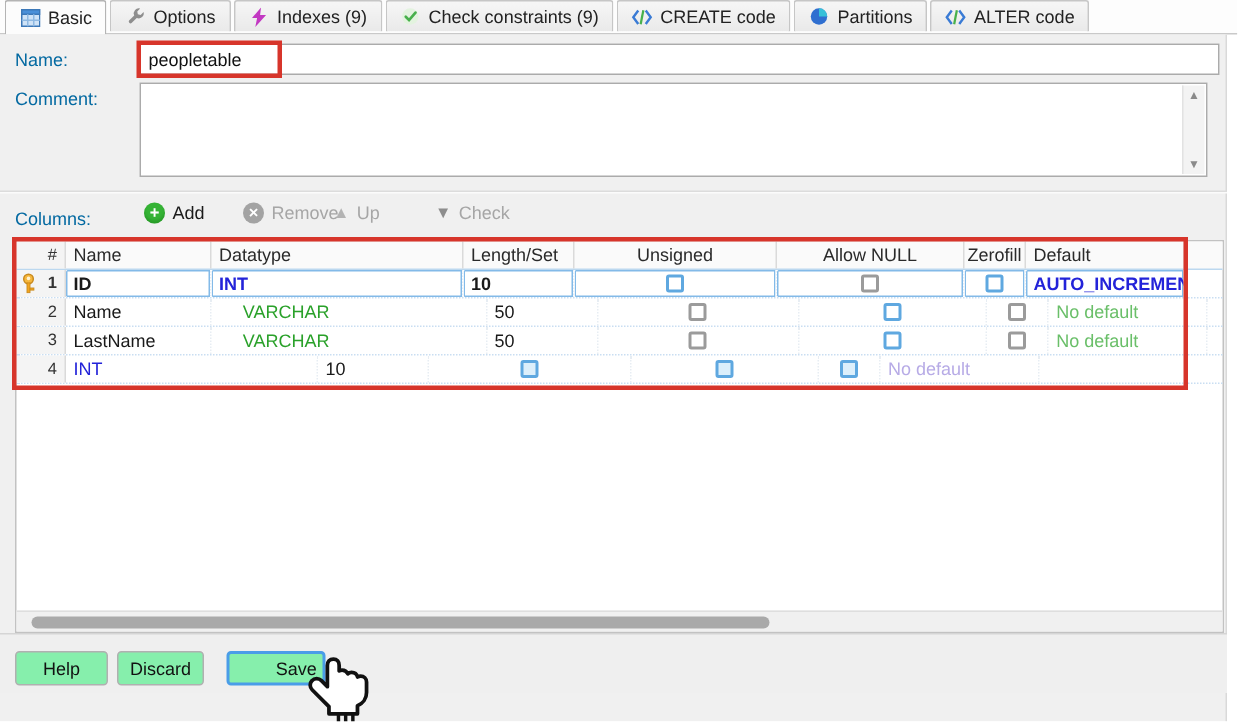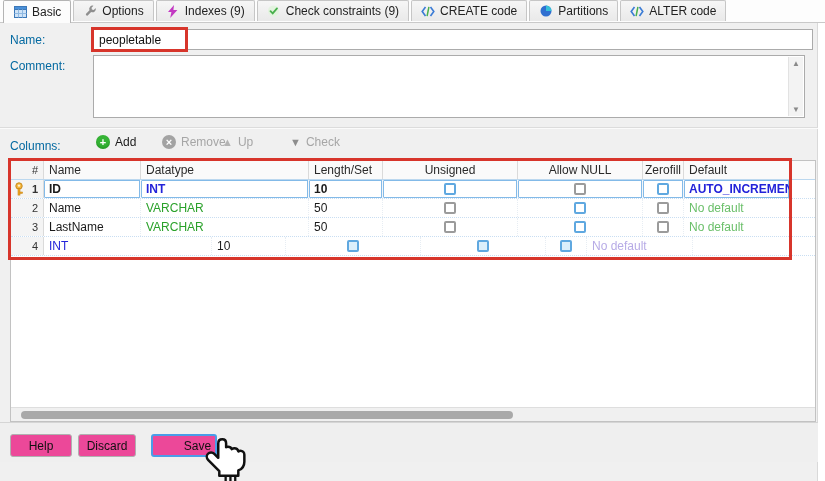--- a/index.html
+++ b/index.html
@@ -74,36 +74,36 @@
   .ghead .c { border-right:1px solid #dadada; }
   .grow  { border-bottom:1px dotted #c9def2; }
   .c { display:flex; align-items:center; padding:0 5px; overflow:hidden; white-space:nowrap; border-right:1px dotted #e7edf3; }
   .c.rowhead { width:33px; justify-content:flex-end; background:#f4f4f4; border-right:1px solid #dadada; position:relative; font-size:11px; color:#333; }
   .c.w-name { width:97px; } .c.w-dtype { width:168px; } .c.w-len { width:74px; }
   .c.w-uns { width:135px; justify-content:center; } .c.w-anull { width:125px; justify-content:center; }
   .c.w-zf { width:41px; justify-content:center; } .c.w-def { width:106px; }
   .c.filler { flex:1; border-right:none; }
   .sel { box-shadow:inset 0 0 0 1px #83bae8; background:#fff; border-radius:1px; }
   .b { font-weight:bold; }
-  .dt-int { color:#2323d9; } .dt-varchar { color:#2aa12a; }
+  .dt-int { color:#2323d9; } .dt-varchar { color:#2aa12a;margin-left:16px; }
   .def-auto { color:#2323d9; font-weight:bold; }
   .def-green { color:#6abf69; } .def-lav { color:#b7abe6; }
   .cb { width:12px; height:12px; border:2px solid #9b9b9b; border-radius:2px; background:#fff; display:inline-block; }
   .cb.blue { border-color:#5fa8e0; }
   .cb.fill { border-color:#5fa8e0; background:#dceffb; }
   .keywrap { position:absolute; left:2px; top:2px; }
   .hscroll {
     position:absolute; left:0; bottom:0; width:804px; height:14px;
     background:#f0f0f0; border-top:1px solid #dedede;
   }
   .hthumb { position:absolute; left:10px; top:3px; width:492px; height:8px; background:#a9a9a9; border-radius:4px; }
   
   .footer { position:absolute; left:0; top:399px; width:818px; height:40px; background:#efefef; border-top:1px solid #d5d5d5; }
   .fbtn {
-    position:absolute; top:11px; height:23px; background:#ec4899;
+    position:absolute; top:11px; height:23px; background:#86efac;
     border:1px solid #b0b0b0; border-radius:3px; font-family:"Liberation Sans", sans-serif;
     font-size:12px; color:#111; text-align:center;
   }
   .fbtn.save { border:2px solid #4a9de8; }
   
   .anno { position:absolute; border:3px solid #d7352b; background:transparent; z-index:50; pointer-events:none; }
   .hand { position:absolute; z-index:60; }
 </style>
 </head>
 <body>

